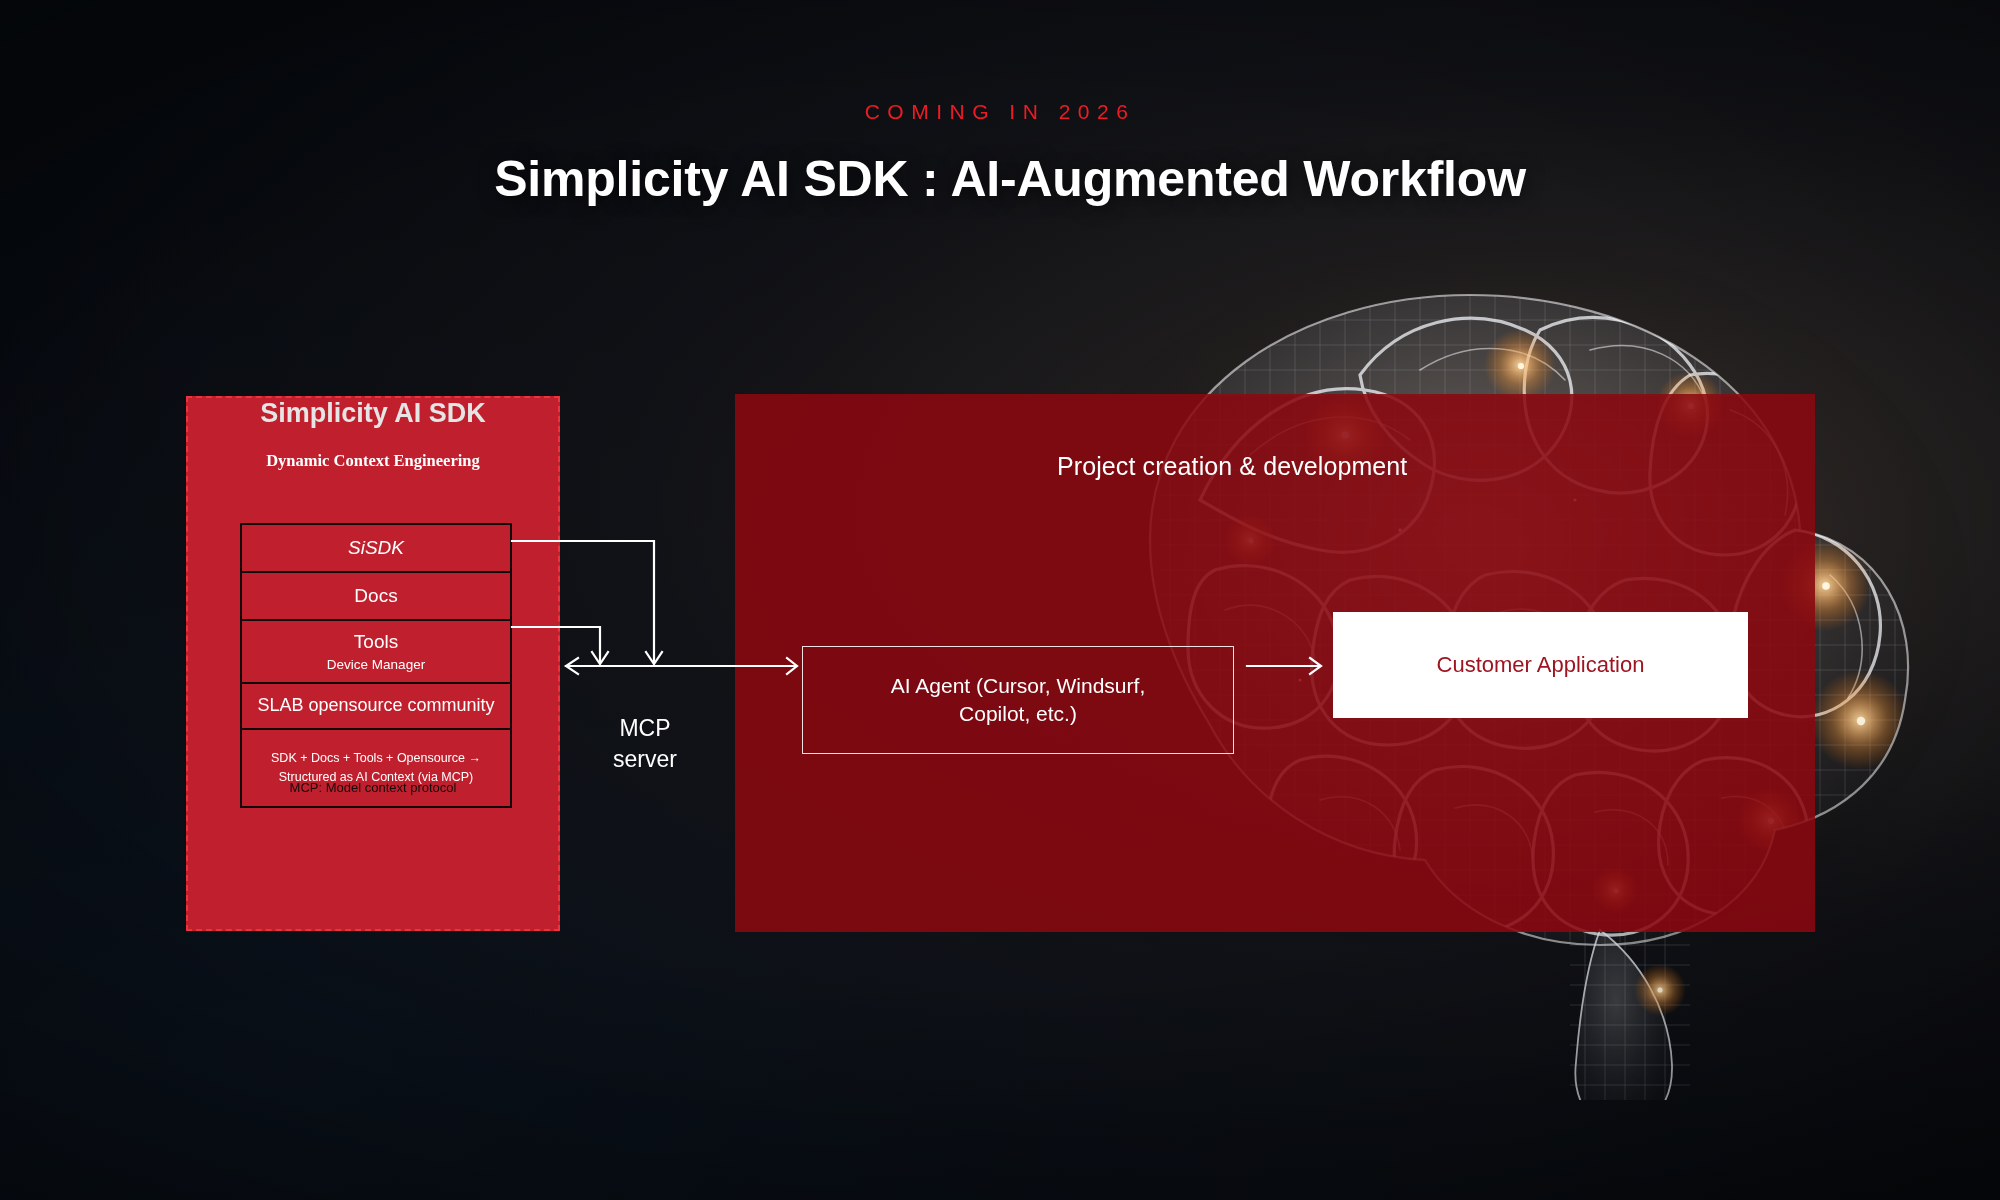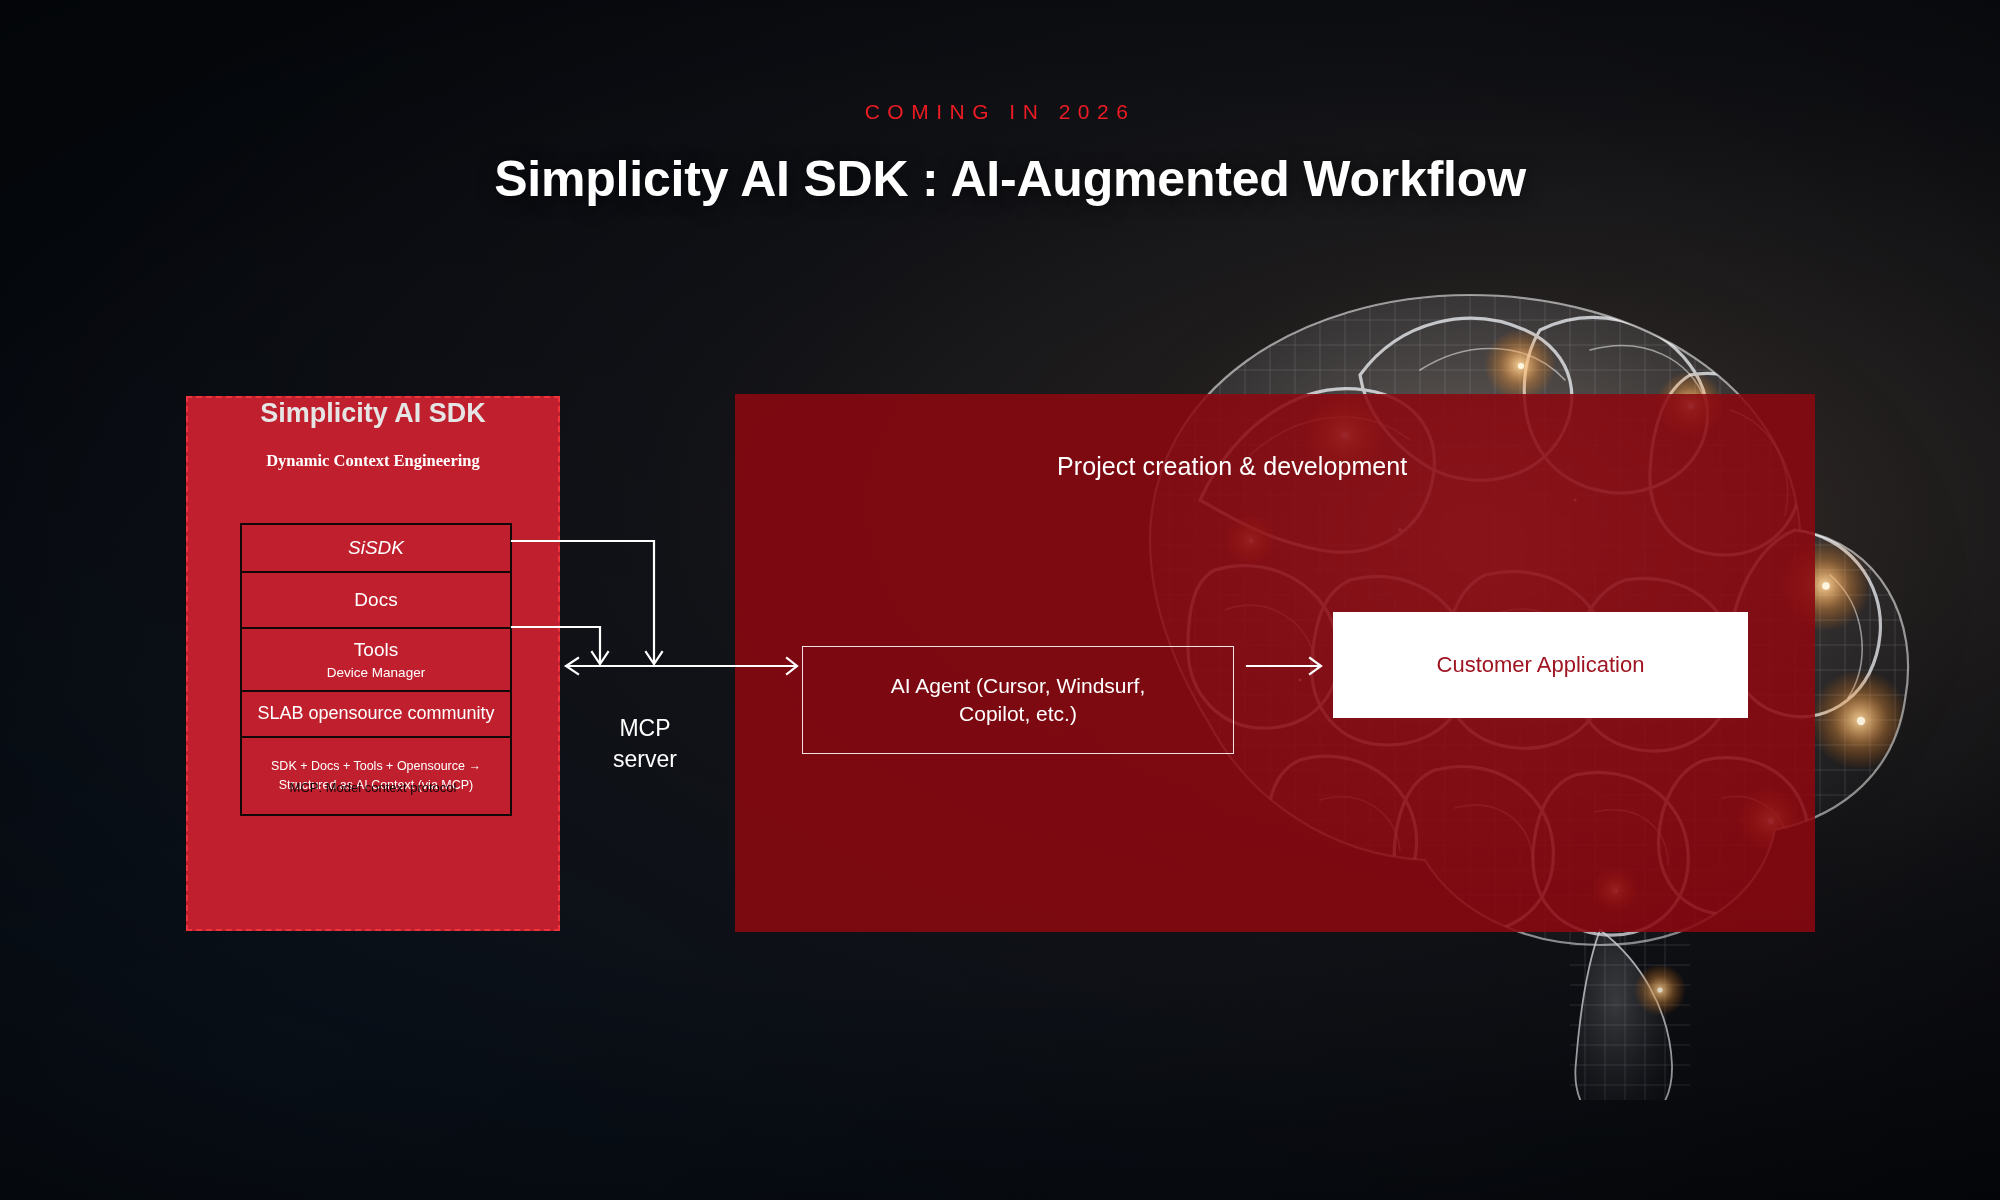--- a/index.html
+++ b/index.html
@@ -103,21 +103,21 @@
     box-sizing: border-box;
     display: flex;
     flex-direction: column;
     align-items: center;
     justify-content: center;
     color: #ffffff;
     text-align: center;
   }
   .sdk-row:last-child { border-bottom: none; }
   .sdk-row-h1 { height: 48px; font-style: italic; }
-  .sdk-row-h2 { height: 56px; }
+  .sdk-row-h2 { height: 48px; }
   .sdk-row-h3 { height: 63px; }
   .sdk-row-h4 { height: 46px; }
   .sdk-row-h5 { height: 76px; border-radius: 10px; }
   .row-label { font-size: 19px; line-height: 1.18; }
   .row-label.small { font-size: 18px; }
   .row-sublabel { font-size: 13.5px; margin-top: 3px; }
   .row-tiny { font-size: 12.5px; line-height: 1.5; padding: 0 12px; }
   .sdk-foot {
     position: absolute;
     left: 0; right: 0;

